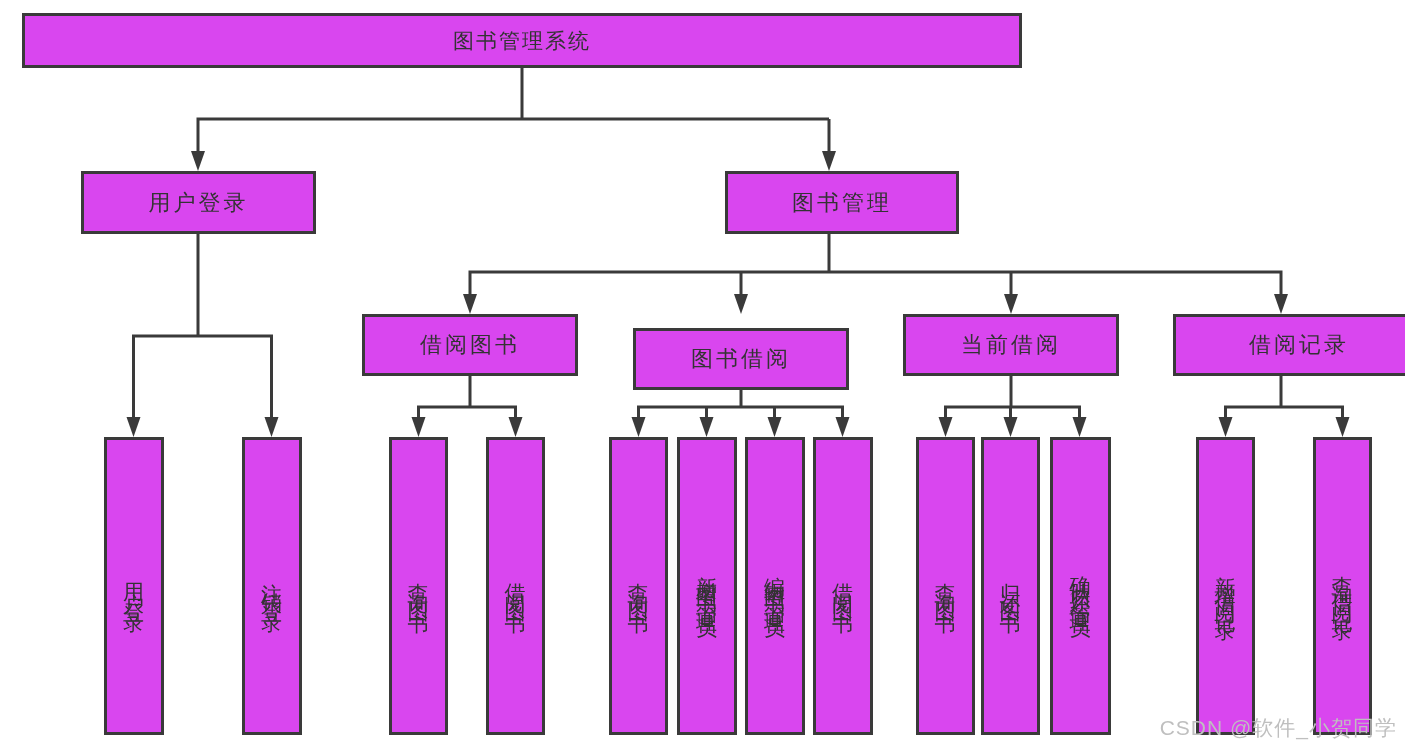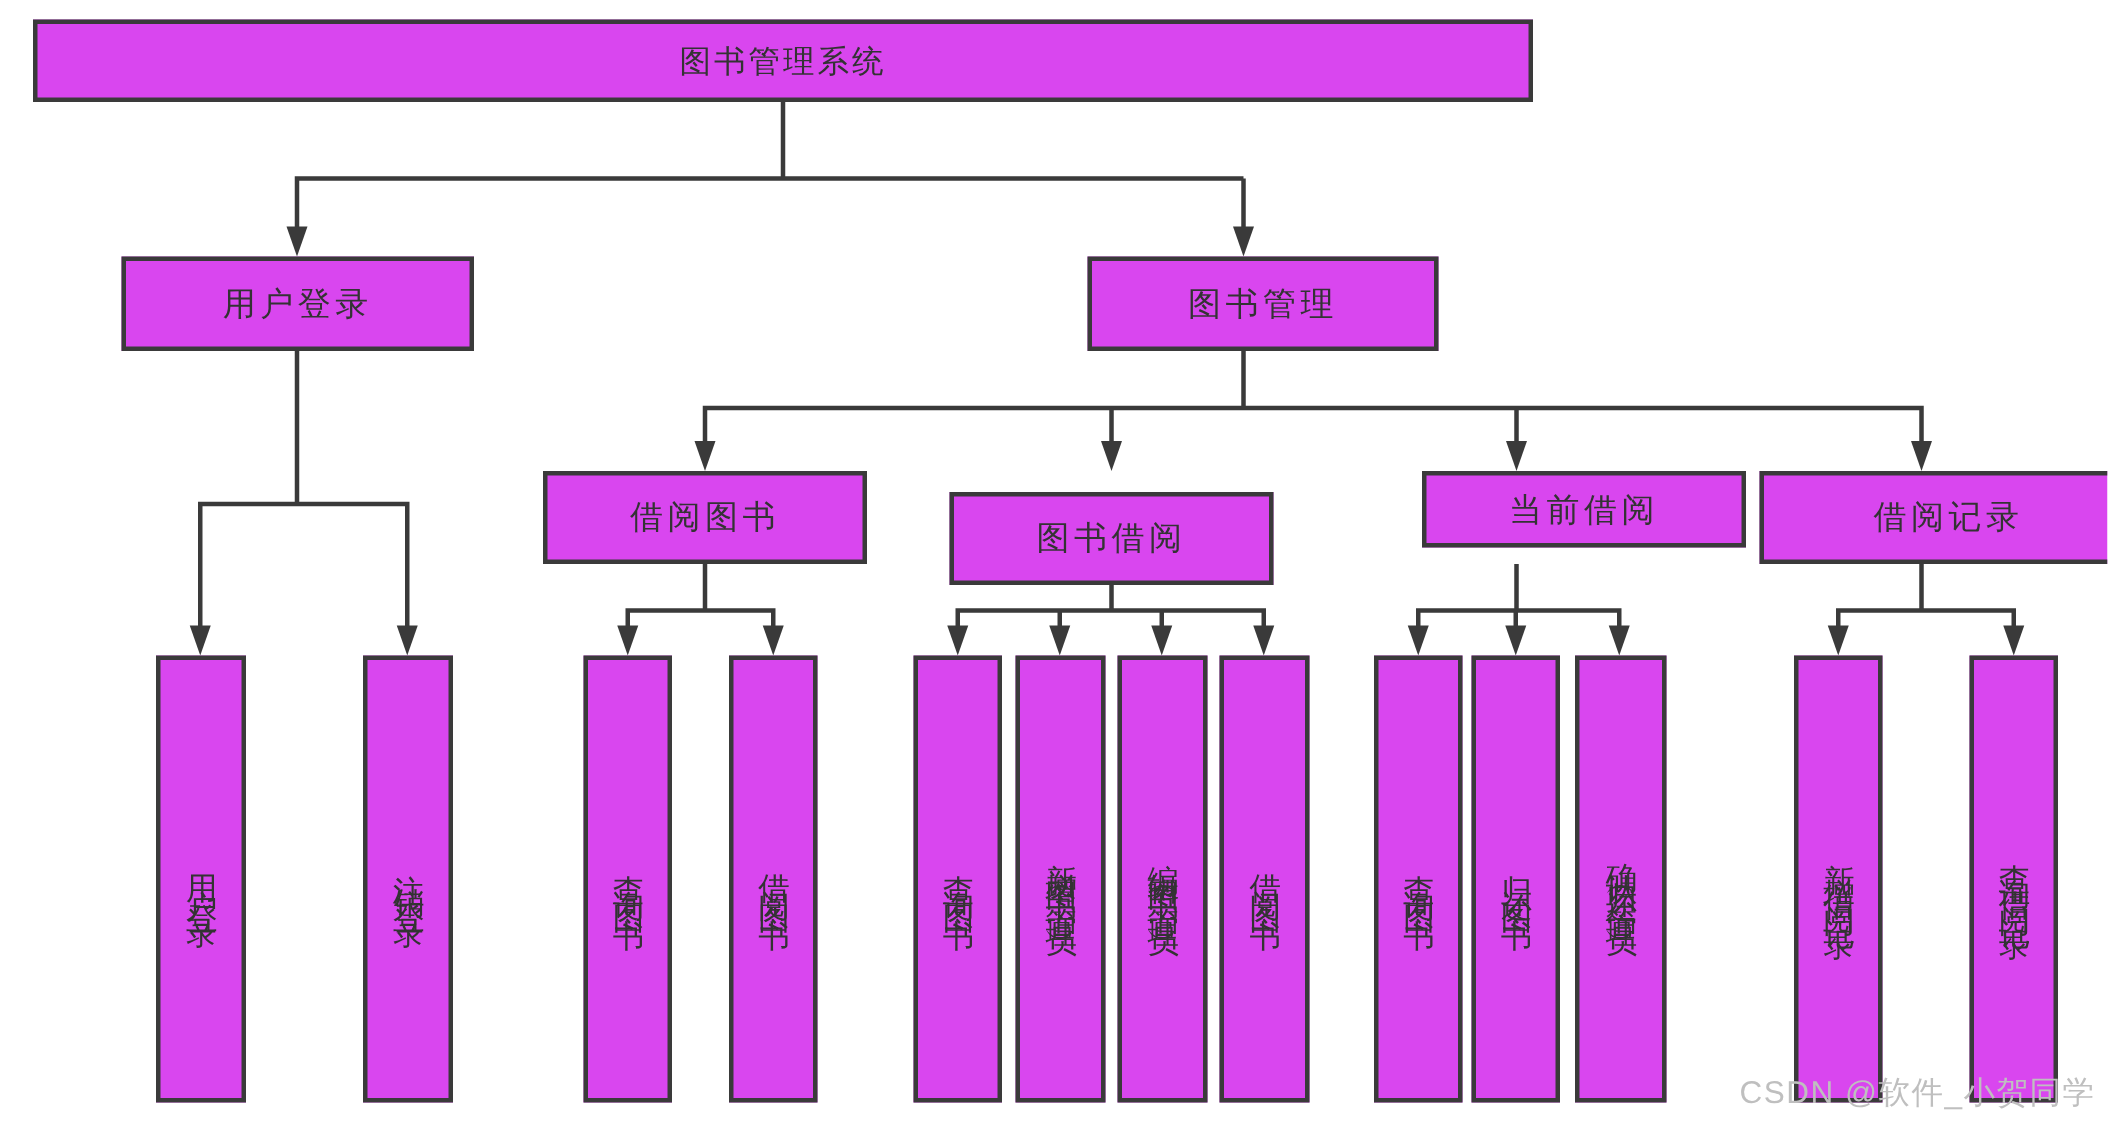--- a/index.html
+++ b/index.html
@@ -127,21 +127,21 @@
   <div class="node h-node" style="left:712px;top:171px;width:234px;height:63px;margin-left:13px;">
     <span>图书管理</span>
   </div>
 
   <div class="node h-node" style="left:362px;top:314px;width:216px;height:62px;">
     <span>借阅图书</span>
   </div>
   <div class="node h-node" style="left:633px;top:328px;width:216px;height:62px;">
     <span>图书借阅</span>
   </div>
-  <div class="node h-node" style="left:948px;top:314px;width:216px;height:51px;">
+  <div class="node h-node" style="left:903px;top:314px;width:216px;height:62px;">
     <span>当前借阅</span>
   </div>
   <div class="node h-node" style="left:1173px;top:314px;width:252px;height:62px;">
     <span>借阅记录</span>
   </div>
 
   <div class="node v-node" style="left:104px;top:437px;width:60px;height:298px;">
     <span>用户登录</span>
   </div>
   <div class="node v-node" style="left:242px;top:437px;width:60px;height:298px;">

